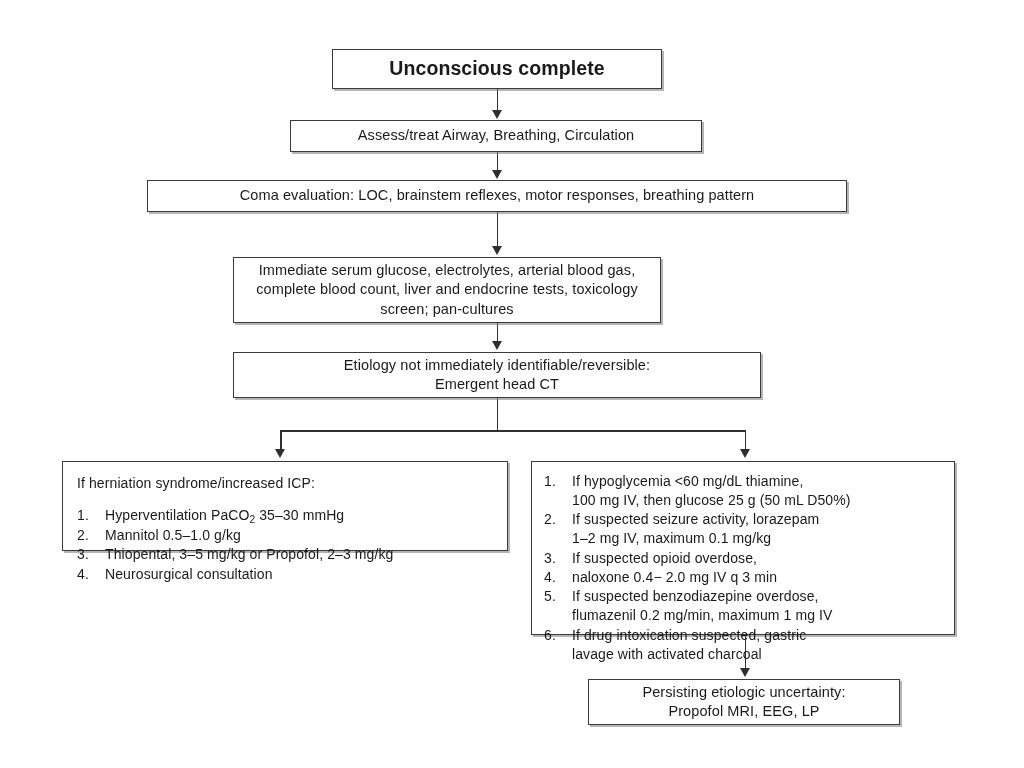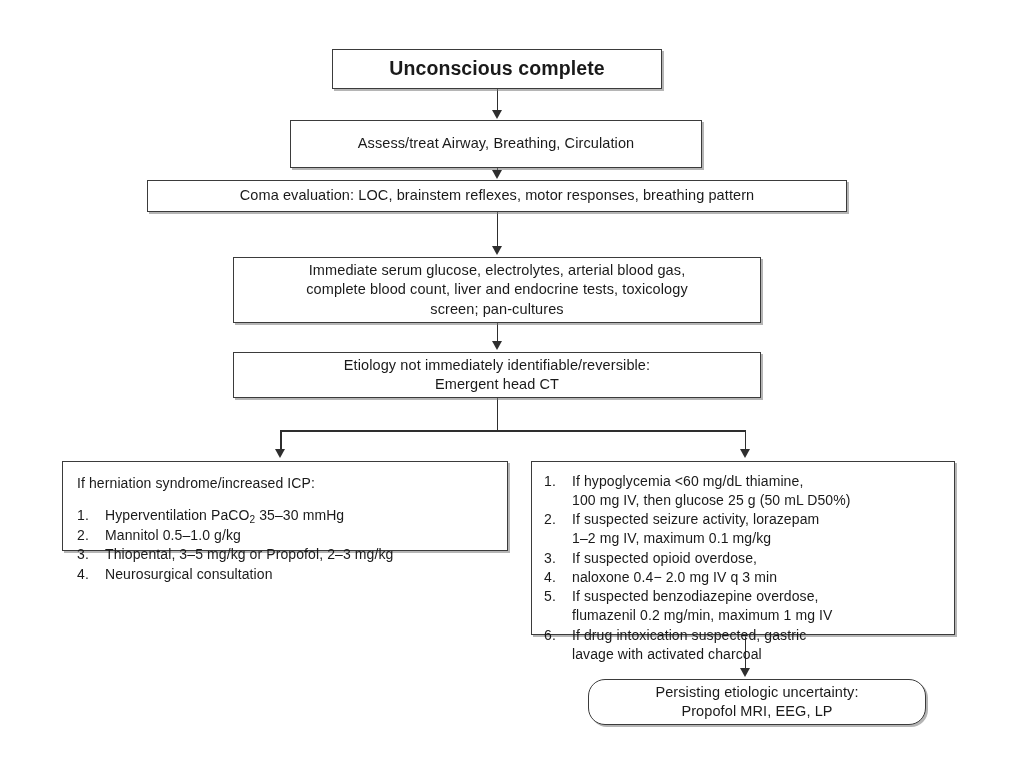--- a/index.html
+++ b/index.html
@@ -36,27 +36,27 @@
     letter-spacing: 0.1px;
   }
   .node.listbox {
     align-items: flex-start;
     justify-content: flex-start;
     text-align: left;
   }
 
   
   #node-title   { left: 332px; top: 49px;  width: 330px; height: 40px; font-size: 19.5px; font-weight: bold; }
-  #node-abc     { left: 290px; top: 120px; width: 412px; height: 48px; font-size: 14.5px; }
+  #node-abc     { left: 290px; top: 120px; width: 412px; height: 32px; font-size: 14.5px; }
   #node-coma    { left: 147px; top: 180px; width: 700px; height: 32px; font-size: 14.5px; }
-  #node-labs    { left: 233px; top: 257px; width: 528px; height: 66px; font-size: 14.5px; padding: 4px 10px; }
+  #node-labs    { left: 233px; top: 257px; width: 428px; height: 66px; font-size: 14.5px; padding: 4px 10px; }
   #node-etio    { left: 233px; top: 352px; width: 528px; height: 46px; font-size: 14.5px; padding: 2px 10px; }
   #node-left    { left: 62px;  top: 461px; width: 446px; height: 90px; font-size: 14px; padding: 12px 10px 8px 12px; }
   #node-right   { left: 531px; top: 461px; width: 424px; height: 174px; font-size: 14px; padding: 10px 8px 8px 10px; }
-  #node-final   { left: 588px; top: 679px; width: 338px; height: 46px; font-size: 14.5px; padding: 10px 8px; border-radius: 17px; }
+  #node-final   { left: 588px; top: 679px; width: 312px; height: 46px; font-size: 14.5px; padding: 10px 8px; }
 
   .node-inner { width: 100%; }
 
   
   ol.steps {
     margin: 0;
     padding: 0;
     list-style: none;
     counter-reset: stepnum;
   }

